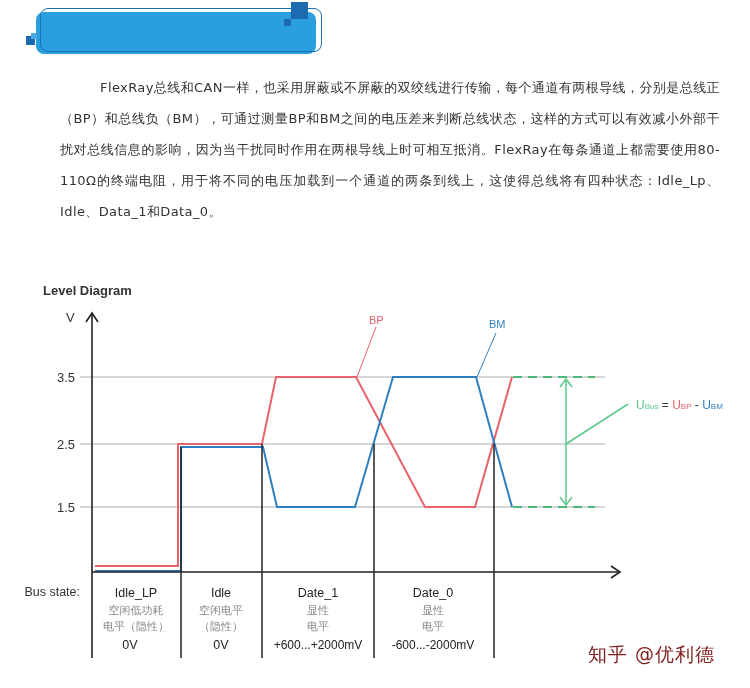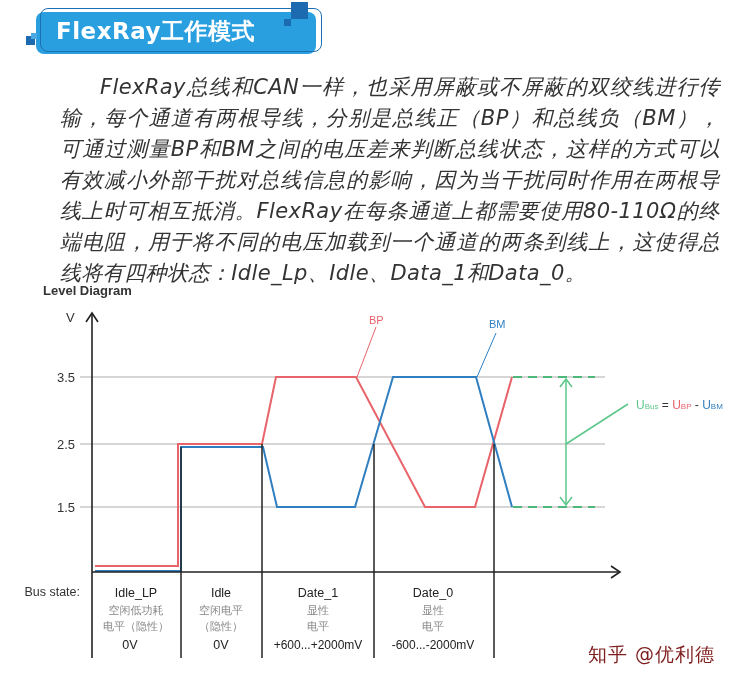--- a/index.html
+++ b/index.html
@@ -10,39 +10,38 @@
                  background:#2a9fe0; border-radius:8px; }
   .banner-outline { position:absolute; left:14px; top:2px; width:280px; height:42px;
                     border:1.5px solid #1d6fb3; border-radius:8px; }
   .banner-sq1 { position:absolute; left:0px; top:30px; width:9px; height:9px; background:#1c6bb0; }
   .banner-sq2 { position:absolute; left:5px; top:27px; width:6px; height:6px; background:#4aa8e3; }
   .banner-sq3 { position:absolute; left:265px; top:-4px; width:17px; height:17px; background:#1c6bb0; }
   .banner-sq4 { position:absolute; left:258px; top:13px; width:7px; height:7px; background:#1c6bb0; }
   .banner-title { position:absolute; left:30px; top:10px; color:#ffffff; font-size:23px;
                   font-weight:bold; letter-spacing:0.5px; white-space:nowrap;
                   font-family:"DejaVu Sans", sans-serif; }
-  .para { position:absolute; left:60px; top:72px; width:660px; font-size:21px; line-height:31px;
-          color:#333333; text-align:justify; letter-spacing:0.4px;font-style:italic; }
+  .para { position:absolute; left:60px; top:72px; width:660px; font-size:13px; line-height:31px;
+          color:#333333; text-align:justify; letter-spacing:0.4px; }
   .para .indent { display:inline-block; width:40px; }
   svg.diagram { position:absolute; left:0; top:270px; }
   .lbl { font-family:"Liberation Sans", sans-serif; }
   .watermark { position:absolute; left:588px; top:642px; font-size:19px; color:#7f1d1d;
                letter-spacing:1px; white-space:nowrap; }
 </style>
 </head>
 <body>
 
 <div class="banner">
   <div class="banner-body"></div>
   <div class="banner-outline"></div>
   <div class="banner-sq1"></div>
   <div class="banner-sq2"></div>
   <div class="banner-sq3"></div>
   <div class="banner-sq4"></div>
-  <div class="banner-title">FlexRay工作模式</div>
 </div>
 
 <div class="para"><span class="indent"></span><span>FlexRay总线和CAN一样，也采用屏蔽或不屏蔽的双绞线进行传输，每个通道有两根导线，分别是总线正（BP）和总线负（BM），可通过测量BP和BM之间的电压差来判断总线状态，这样的方式可以有效减小外部干扰对总线信息的影响，因为当干扰同时作用在两根导线上时可相互抵消。FlexRay在每条通道上都需要使用80-110Ω的终端电阻，用于将不同的电压加载到一个通道的两条到线上，这使得总线将有四种状态：Idle_Lp、Idle、Data_1和Data_0。</span></div>
 
 <svg class="diagram" width="750" height="400" viewBox="0 270 750 400">
 
   <text x="43" y="295" font-size="13" font-weight="bold" fill="#333" class="lbl">Level Diagram</text>
   <text x="66" y="322" font-size="13" fill="#333" class="lbl">V</text>
 
   <g stroke="#c8c8c8" stroke-width="1.5">

